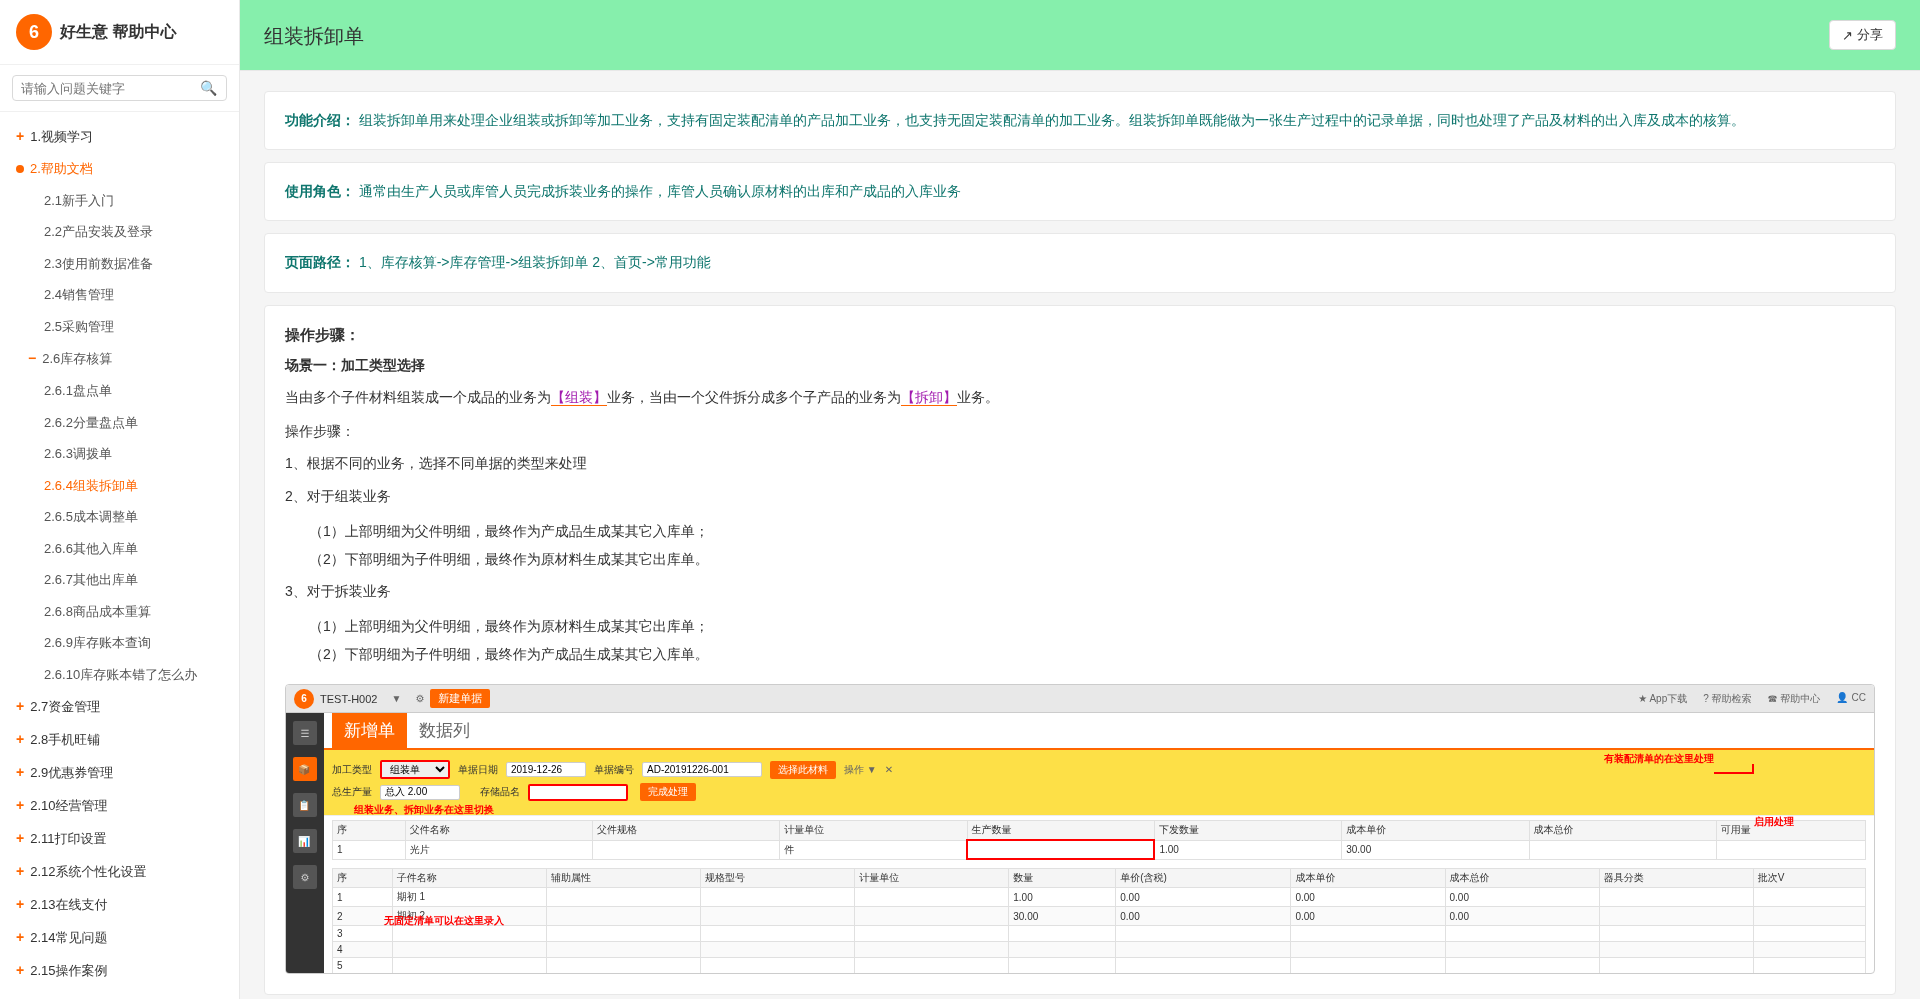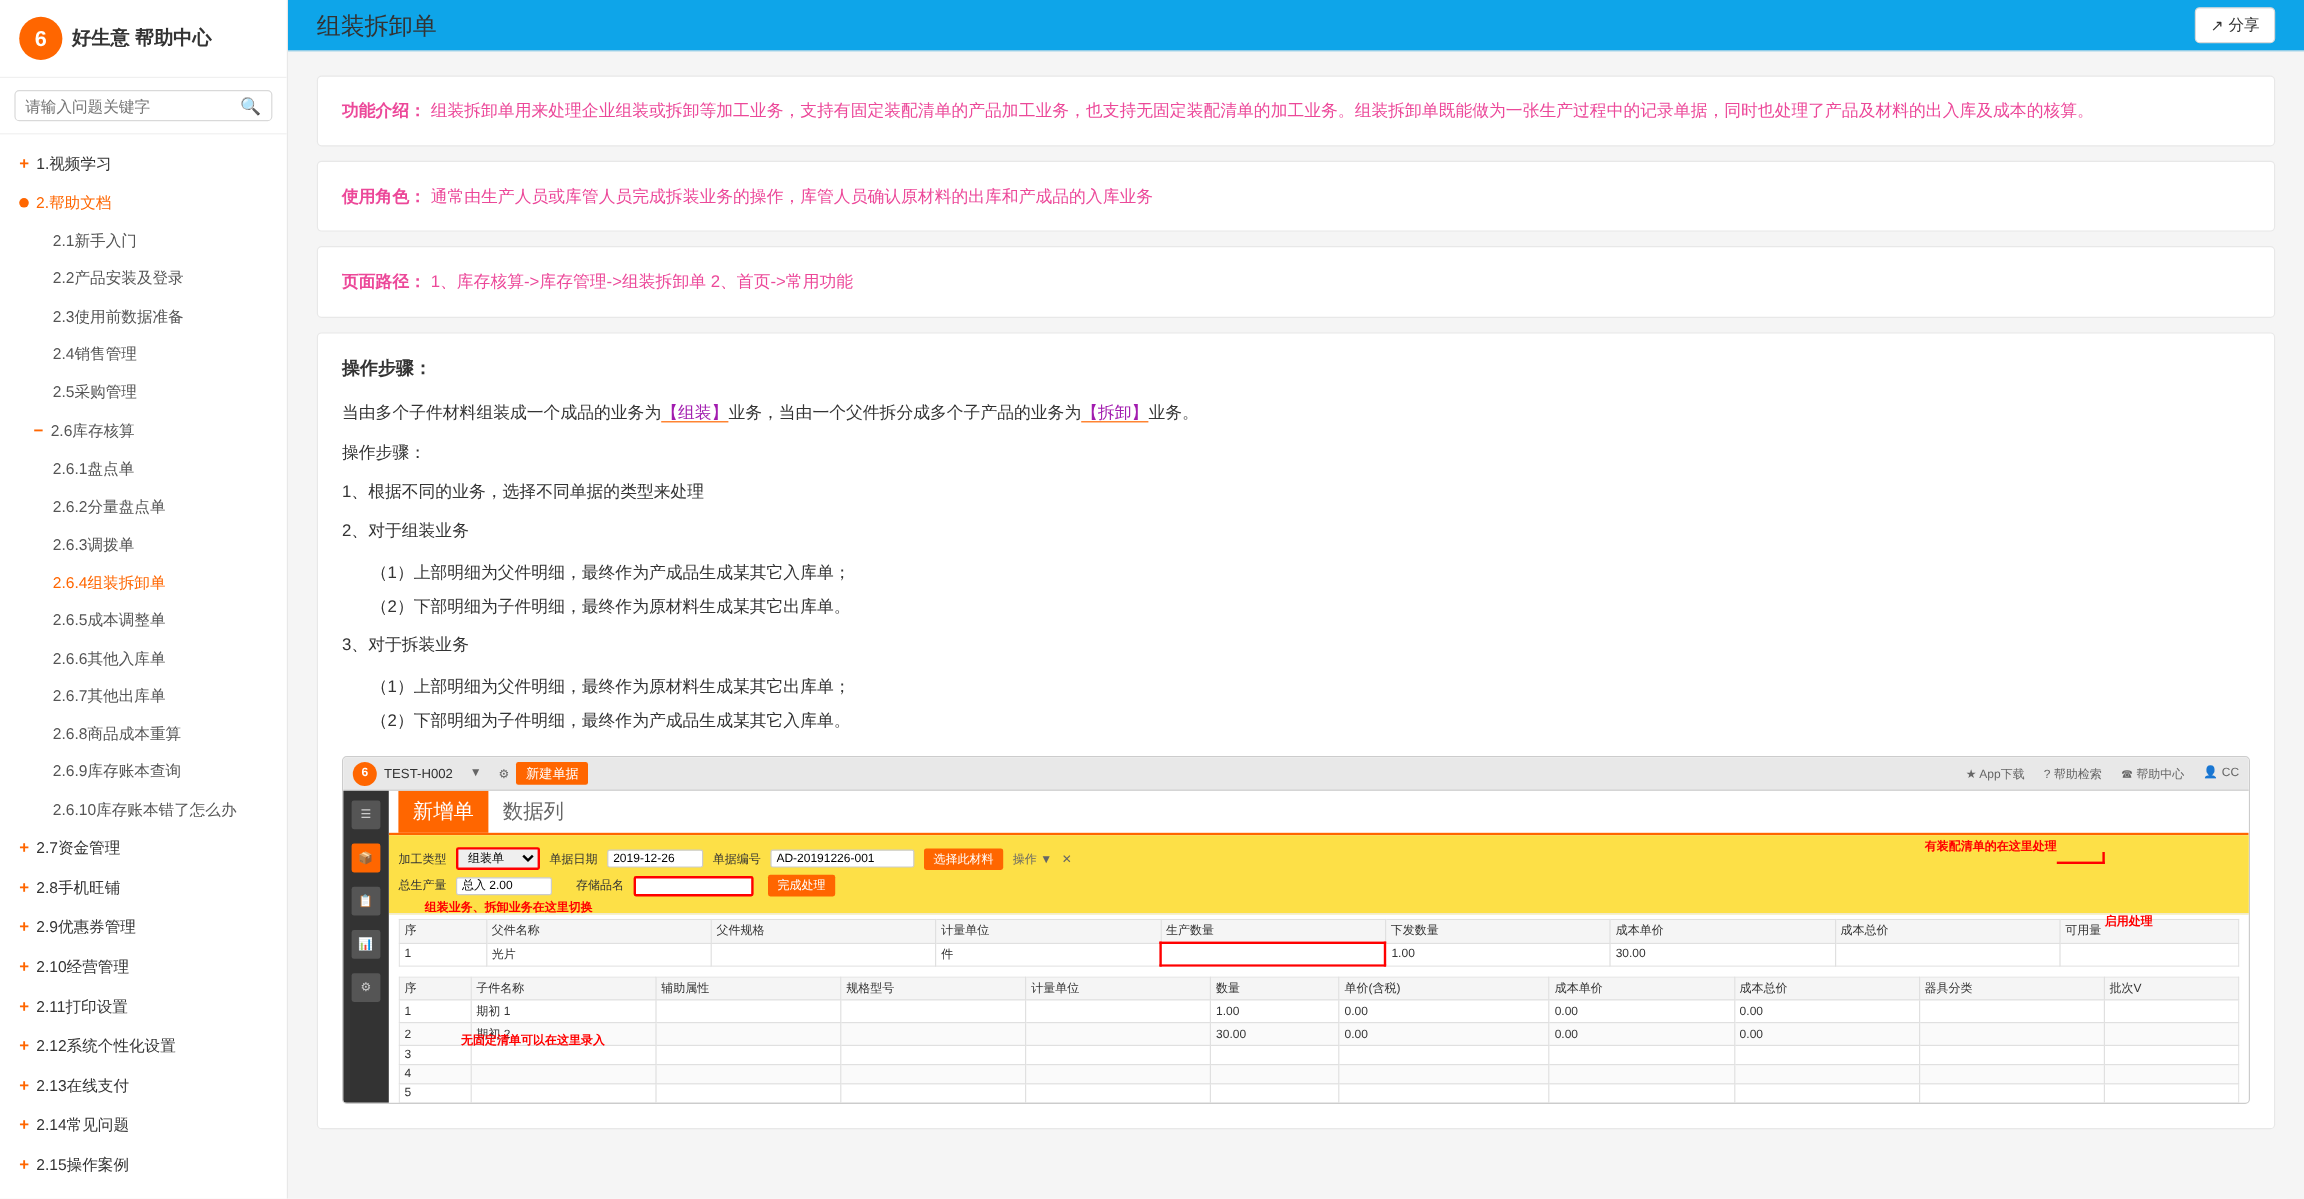--- a/index.html
+++ b/index.html
@@ -123,25 +123,25 @@
     
     #main {
       flex: 1;
       display: flex;
       flex-direction: column;
       overflow: hidden;
       background: #f5f5f5;
     }
 
     .top-bar {
-      background: #0ea5e9;
+      background: #86efac;
       border-bottom: 1px solid #e8e8e8;
-      padding: 6px 24px;
-      display: flex;
-      align-items: center;
+      padding: 20px 24px;
+      display: flex;
+      align-items: flex-end;
       justify-content: space-between;
     }
 
     .page-title {
       font-size: 20px;
       font-weight: 500;
       color: #333;
     }
 
     .share-btn {
@@ -165,21 +165,21 @@
     }
 
     .info-block {
       background: #fff;
       border: 1px solid #e8e8e8;
       border-radius: 4px;
       padding: 16px 20px;
       margin-bottom: 12px;
       font-size: 14px;
       line-height: 1.8;
-      color: #ec4899;
+      color: #0f766e;
     }
 
     .content-block {
       background: #fff;
       border: 1px solid #e8e8e8;
       border-radius: 4px;
       padding: 20px;
       margin-bottom: 12px;
     }
 
@@ -551,20 +551,21 @@
     </div>
 
     <div class="info-block">
       <span style="font-weight:bold;">页面路径：</span>
       <span>1、库存核算-&gt;库存管理-&gt;组装拆卸单 2、首页-&gt;常用功能</span>
     </div>
 
     <div class="content-block">
       <div class="ops-steps-title">操作步骤：</div>
 
+      <div class="scene-title">场景一：加工类型选择</div>
 
       <div class="body-text">
         当由多个子件材料组装成一个成品的业务为<span class="highlight-link">【组装】</span>业务，当由一个父件拆分成多个子产品的业务为<span class="highlight-link">【拆卸】</span>业务。
       </div>
 
       <div class="body-text">操作步骤：</div>
 
       <div class="step-num">1、根据不同的业务，选择不同单据的类型来处理</div>
 
       <div class="step-num">2、对于组装业务</div>

